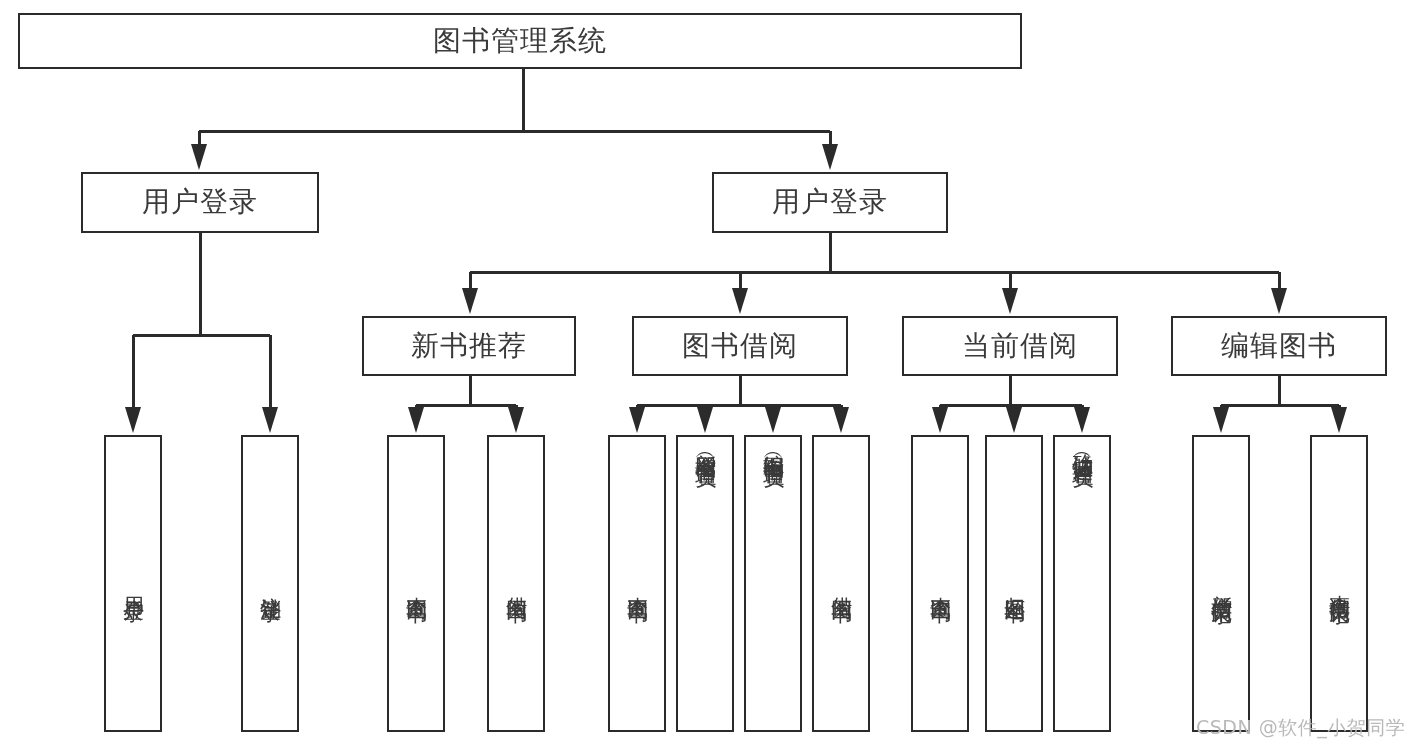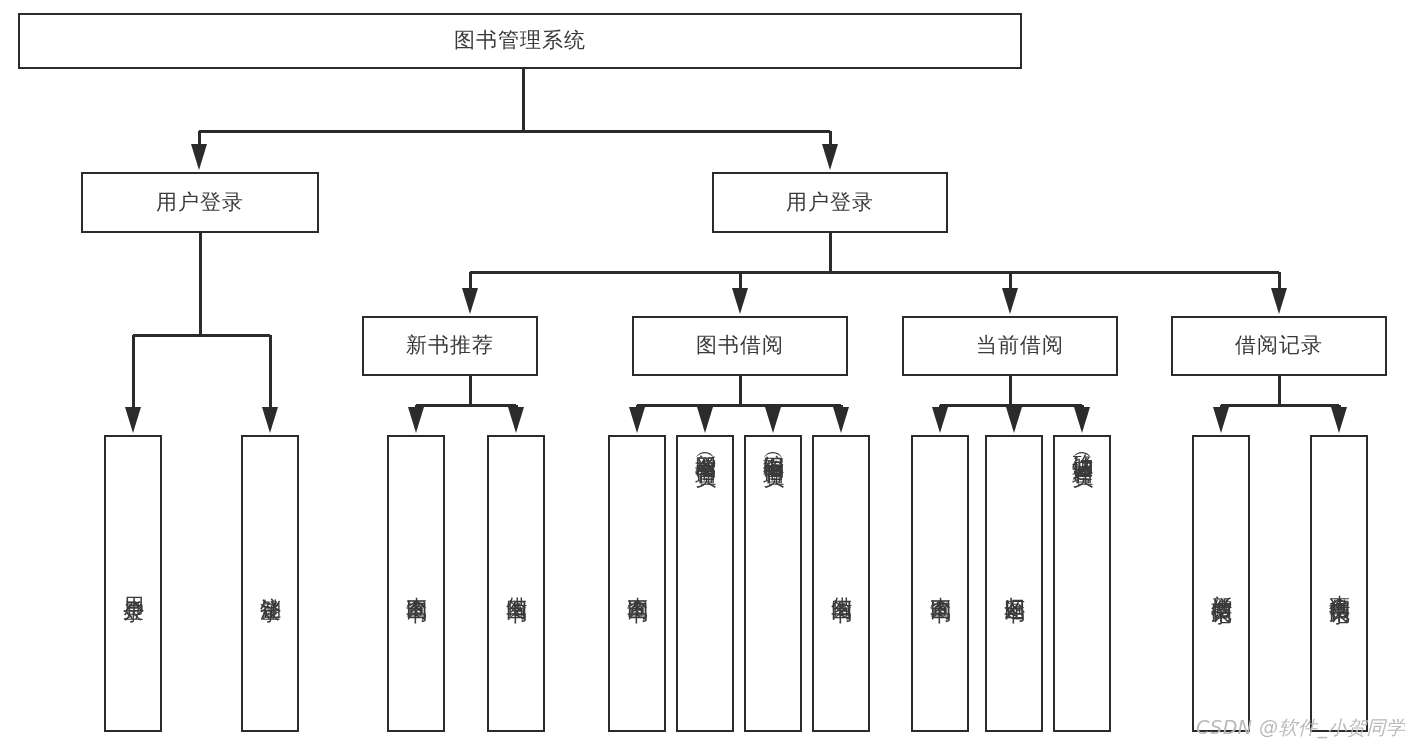--- a/index.html
+++ b/index.html
@@ -32,21 +32,21 @@
     border: 2px solid #2b2b2b;
     display: flex;
     align-items: center;
     justify-content: center;
     overflow: visible;
   }
   .node-box.horizontal {
     flex-direction: row;
   }
   .node-label-h {
-    font-size: 21px;
+    font-size: 28px;
     color: #3a3a3a;
     letter-spacing: 1px;
     line-height: 1.1;
     white-space: nowrap;
     font-family: "DejaVu Sans", "Liberation Sans", sans-serif;
     text-align: center;
   }
   .node-box.vertical {
     align-items: flex-start;
     justify-content: center;
@@ -137,31 +137,31 @@
   <div id="node-layer">
       <div class="node-box horizontal" style="left: 18px; top: 13px; width: 1004px; height: 56px;">
         <span class="node-label-h">图书管理系统</span>
       </div>
       <div class="node-box horizontal" style="left: 81px; top: 172px; width: 238px; height: 61px;">
         <span class="node-label-h">用户登录</span>
       </div>
       <div class="node-box horizontal" style="left: 712px; top: 172px; width: 236px; height: 61px;">
         <span class="node-label-h">用户登录</span>
       </div>
-      <div class="node-box horizontal" style="left: 362px; top: 316px; width: 176px; height: 60px;">
+      <div class="node-box horizontal" style="left: 362px; top: 316px; width: 214px; height: 60px;">
         <span class="node-label-h">新书推荐</span>
       </div>
       <div class="node-box horizontal" style="left: 632px; top: 316px; width: 216px; height: 60px;">
         <span class="node-label-h">图书借阅</span>
       </div>
       <div class="node-box horizontal" style="left: 902px; top: 316px; width: 216px; height: 60px; padding-left: 20px;">
         <span class="node-label-h">当前借阅</span>
       </div>
       <div class="node-box horizontal" style="left: 1171px; top: 316px; width: 216px; height: 60px;">
-        <span class="node-label-h">借阅记录</span>
+        <span class="node-label-h">编辑图书</span>
       </div>
       <div class="node-box vertical centered" style="left: 104px; top: 435px; width: 58px; height: 297px;">
         <span class="node-label-v">用户登录</span>
       </div>
       <div class="node-box vertical centered" style="left: 241px; top: 435px; width: 58px; height: 297px;">
         <span class="node-label-v">注销登录</span>
       </div>
       <div class="node-box vertical centered" style="left: 387px; top: 435px; width: 58px; height: 297px;">
         <span class="node-label-v">查询图书</span>
       </div>
@@ -190,15 +190,15 @@
         <span class="node-label-v">确认归还（管理员）</span>
       </div>
       <div class="node-box vertical centered" style="left: 1192px; top: 435px; width: 58px; height: 297px;">
         <span class="node-label-v">新增借阅记录</span>
       </div>
       <div class="node-box vertical centered" style="left: 1310px; top: 435px; width: 58px; height: 297px;">
         <span class="node-label-v">查询借阅记录</span>
       </div>
     </div>
 
-  <div class="watermark" style="left: 1196px; top: 715px; font-style: italic;">CSDN @软件_小贺同学</div>
+  <div class="watermark" style="left: 1196px; top: 715px;">CSDN @软件_小贺同学</div>
 
 </div>
 
 </body></html>

